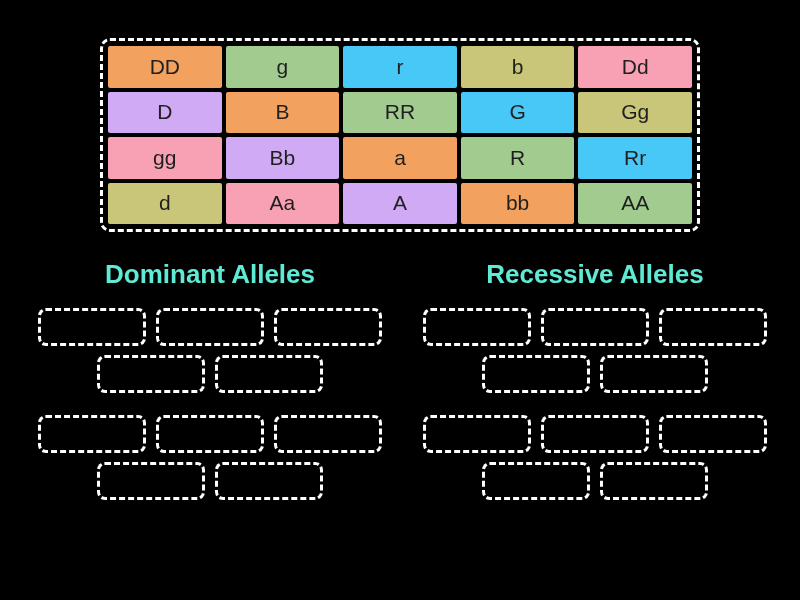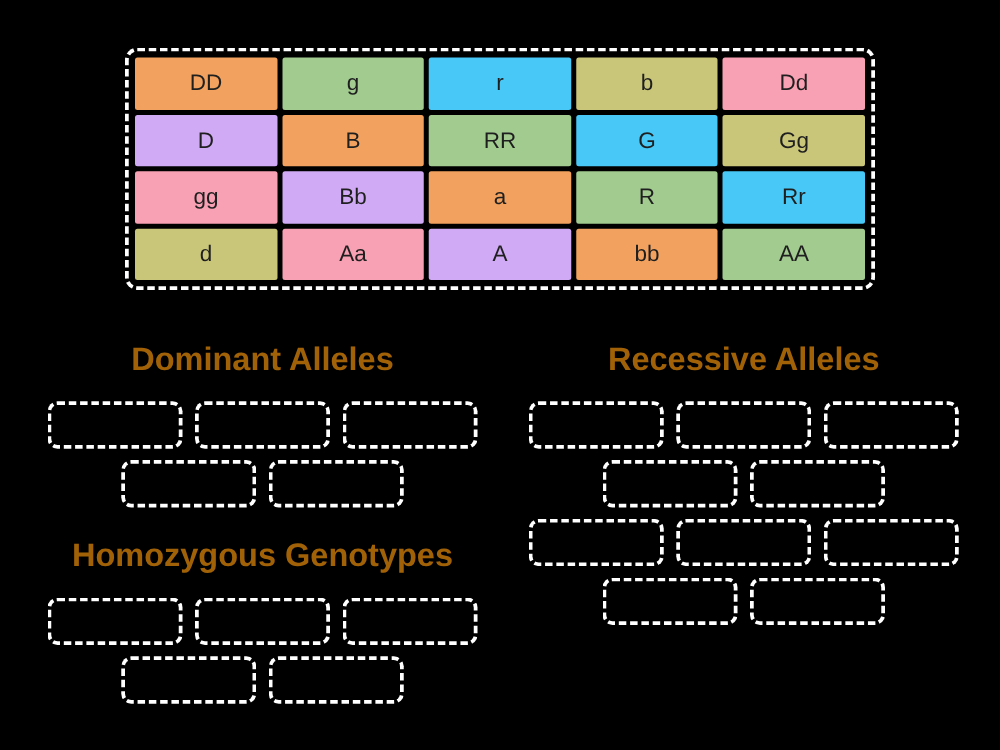--- a/index.html
+++ b/index.html
@@ -28,37 +28,37 @@
     padding: 5px;
     display: grid;
     grid-template-columns: repeat(5, 1fr);
     grid-auto-rows: 1fr;
     gap: 4px;
   }
   .tile {
     display: flex;
     align-items: center;
     justify-content: center;
-    font-size: 18px;
+    font-size: 21px;
     color: #1f1f1f;
     border-radius: 2px;
     cursor: grab;
     user-select: none;
   }
   
   .group {
     position: absolute;
     width: 360px;
   }
   .group-title {
-    margin: 13px 0 18px 0;
+    margin: 0 0 18px 0;
     text-align: center;
     font-size: 26px;
     font-weight: bold;
-    color: #a16207;
+    color: #5eead4;
     line-height: 32px;
   }
   .slots {
     display: flex;
     flex-wrap: wrap;
     justify-content: center;
     gap: 9px 10px;
   }
   .slot {
     box-sizing: border-box;
@@ -117,21 +117,20 @@
     <div class="slots">
         <div class="slot"></div>
         <div class="slot"></div>
         <div class="slot"></div>
         <div class="slot"></div>
         <div class="slot"></div>
       </div>
   </div>
 
   <div class="group" id="group-homozygous">
-    <h2 class="group-title">Homozygous Genotypes</h2>
     <div class="slots">
         <div class="slot"></div>
         <div class="slot"></div>
         <div class="slot"></div>
         <div class="slot"></div>
         <div class="slot"></div>
       </div>
   </div>
 
   <div class="group" id="group-heterozygous">

